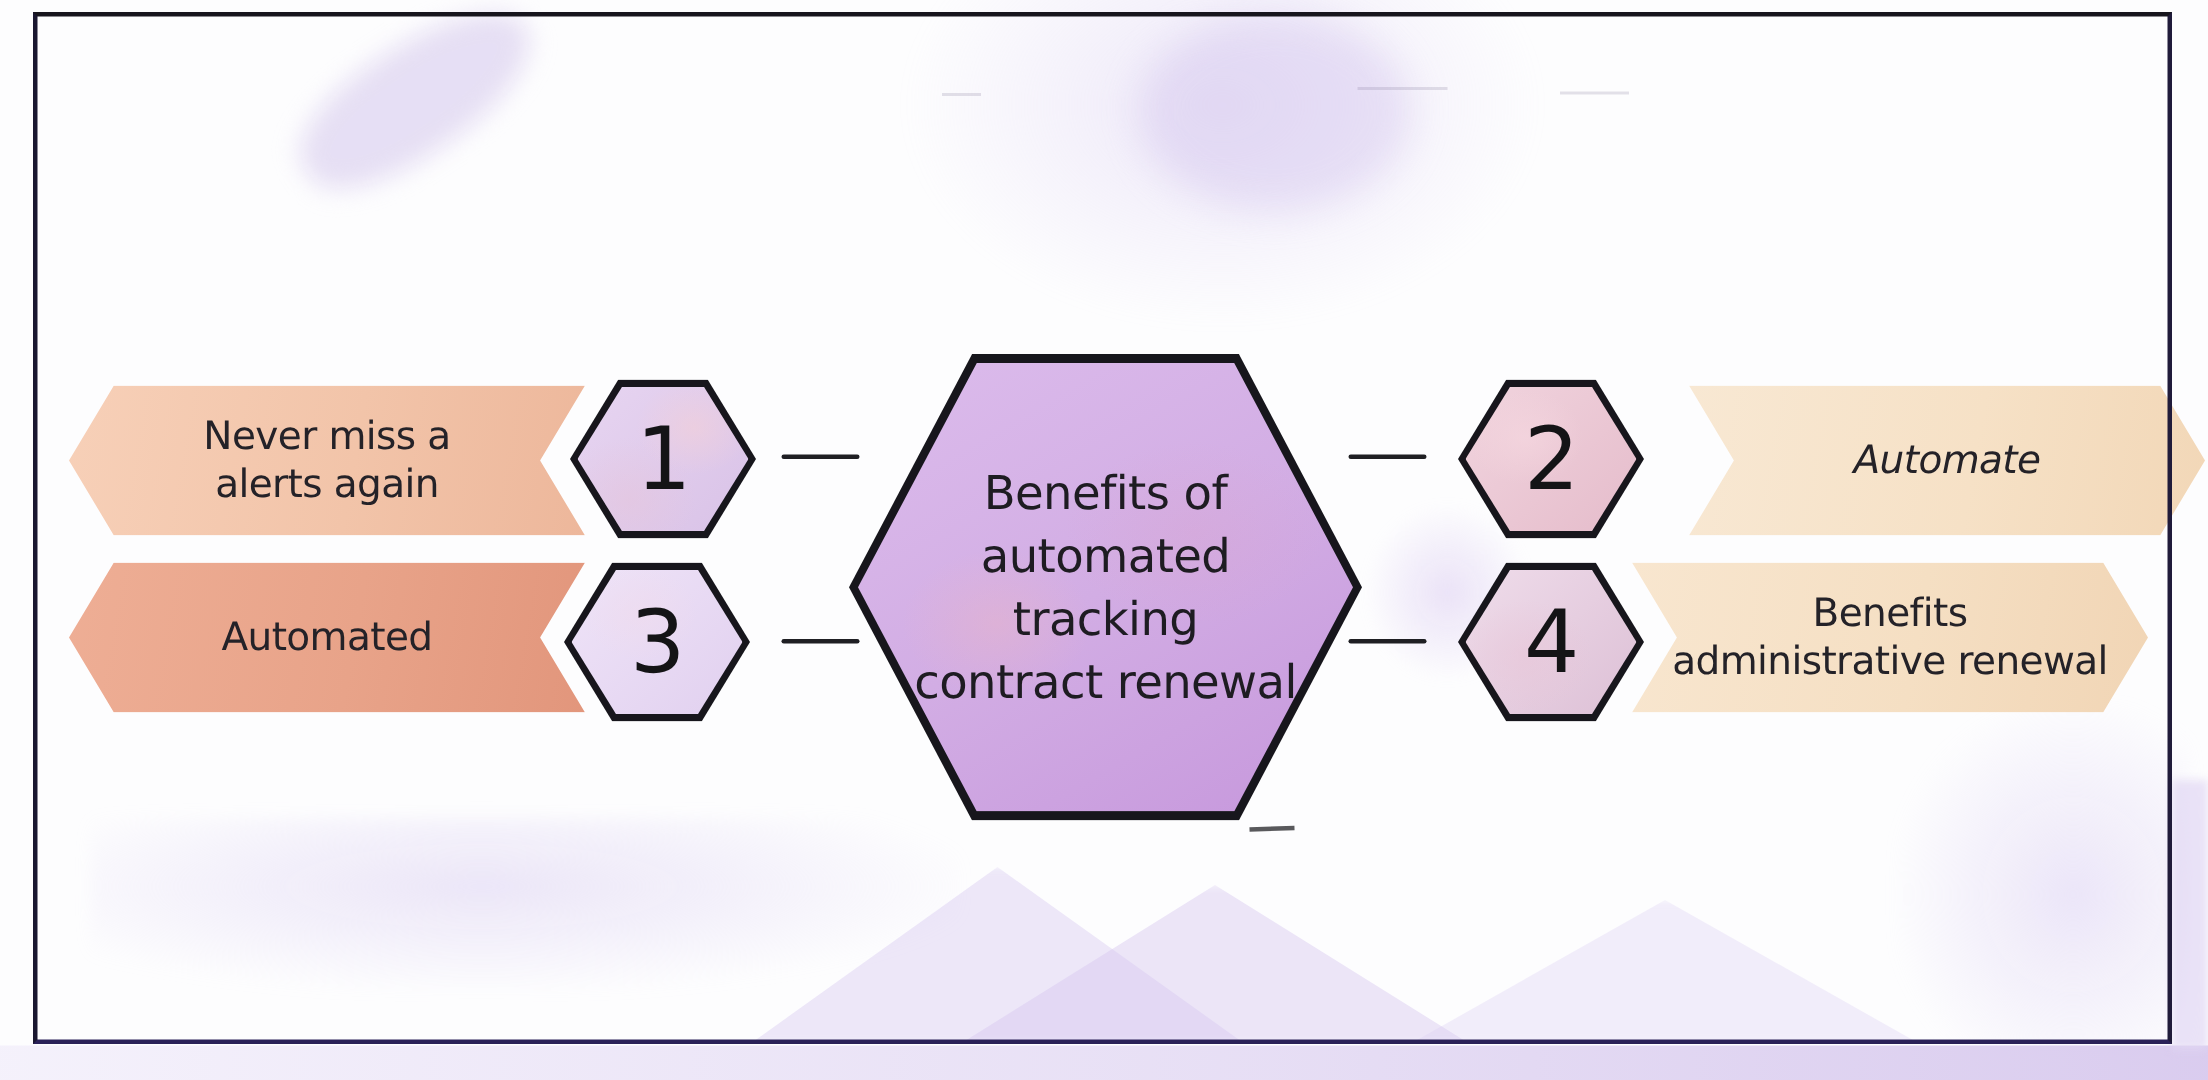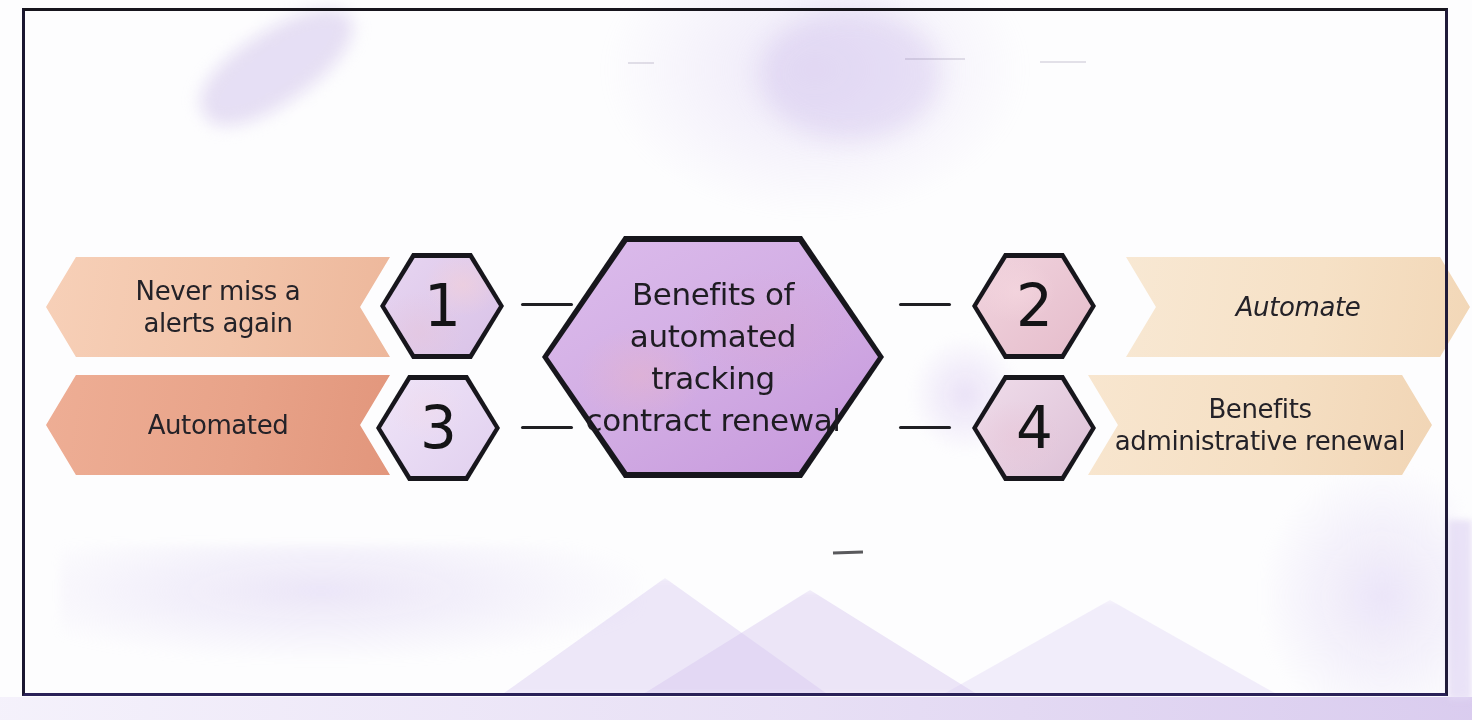--- a/index.html
+++ b/index.html
@@ -87,21 +87,21 @@
   .hex-3 .hex-fill{background:
     radial-gradient(55px 45px at 40% 30%, rgba(240,219,236,0.55), rgba(240,219,236,0) 70%),
     linear-gradient(135deg,#efe4f8,#e1d0ef);}
   .hex-4 .hex-fill{background:
     radial-gradient(60px 50px at 35% 60%, rgba(233,198,216,0.55), rgba(233,198,216,0) 75%),
     linear-gradient(135deg,#efdcea,#ddc0d6);}
   .hex-number{
     position:absolute; inset:0; display:flex; align-items:center; justify-content:center;
     font-size:58px; font-weight:400; color:#141416; letter-spacing:-1px;
   }
-  .hex-center{left:542px; top:236px; width:342px; height:242px;}
+  .hex-center{left:566px; top:236px; width:342px; height:311px;}
   .hex-center .hex-shape{clip-path:polygon(24% 0,76% 0,100% 50%,76% 100%,24% 100%,0 50%);}
   .hex-center .hex-fill{inset:6px;
     clip-path:polygon(24% 0,76% 0,100% 50%,76% 100%,24% 100%,0 50%);
     background:
       radial-gradient(90px 70px at 28% 58%, rgba(236,182,195,0.40), rgba(236,182,195,0) 70%),
       radial-gradient(120px 85px at 68% 38%, rgba(219,164,205,0.30), rgba(219,164,205,0) 72%),
       linear-gradient(150deg,#dcbcec 0%,#d2ade4 50%,#c697dc 100%);}
   .center-title{
     position:absolute; inset:0; display:flex; flex-direction:column;
     align-items:center; justify-content:center; text-align:center;

